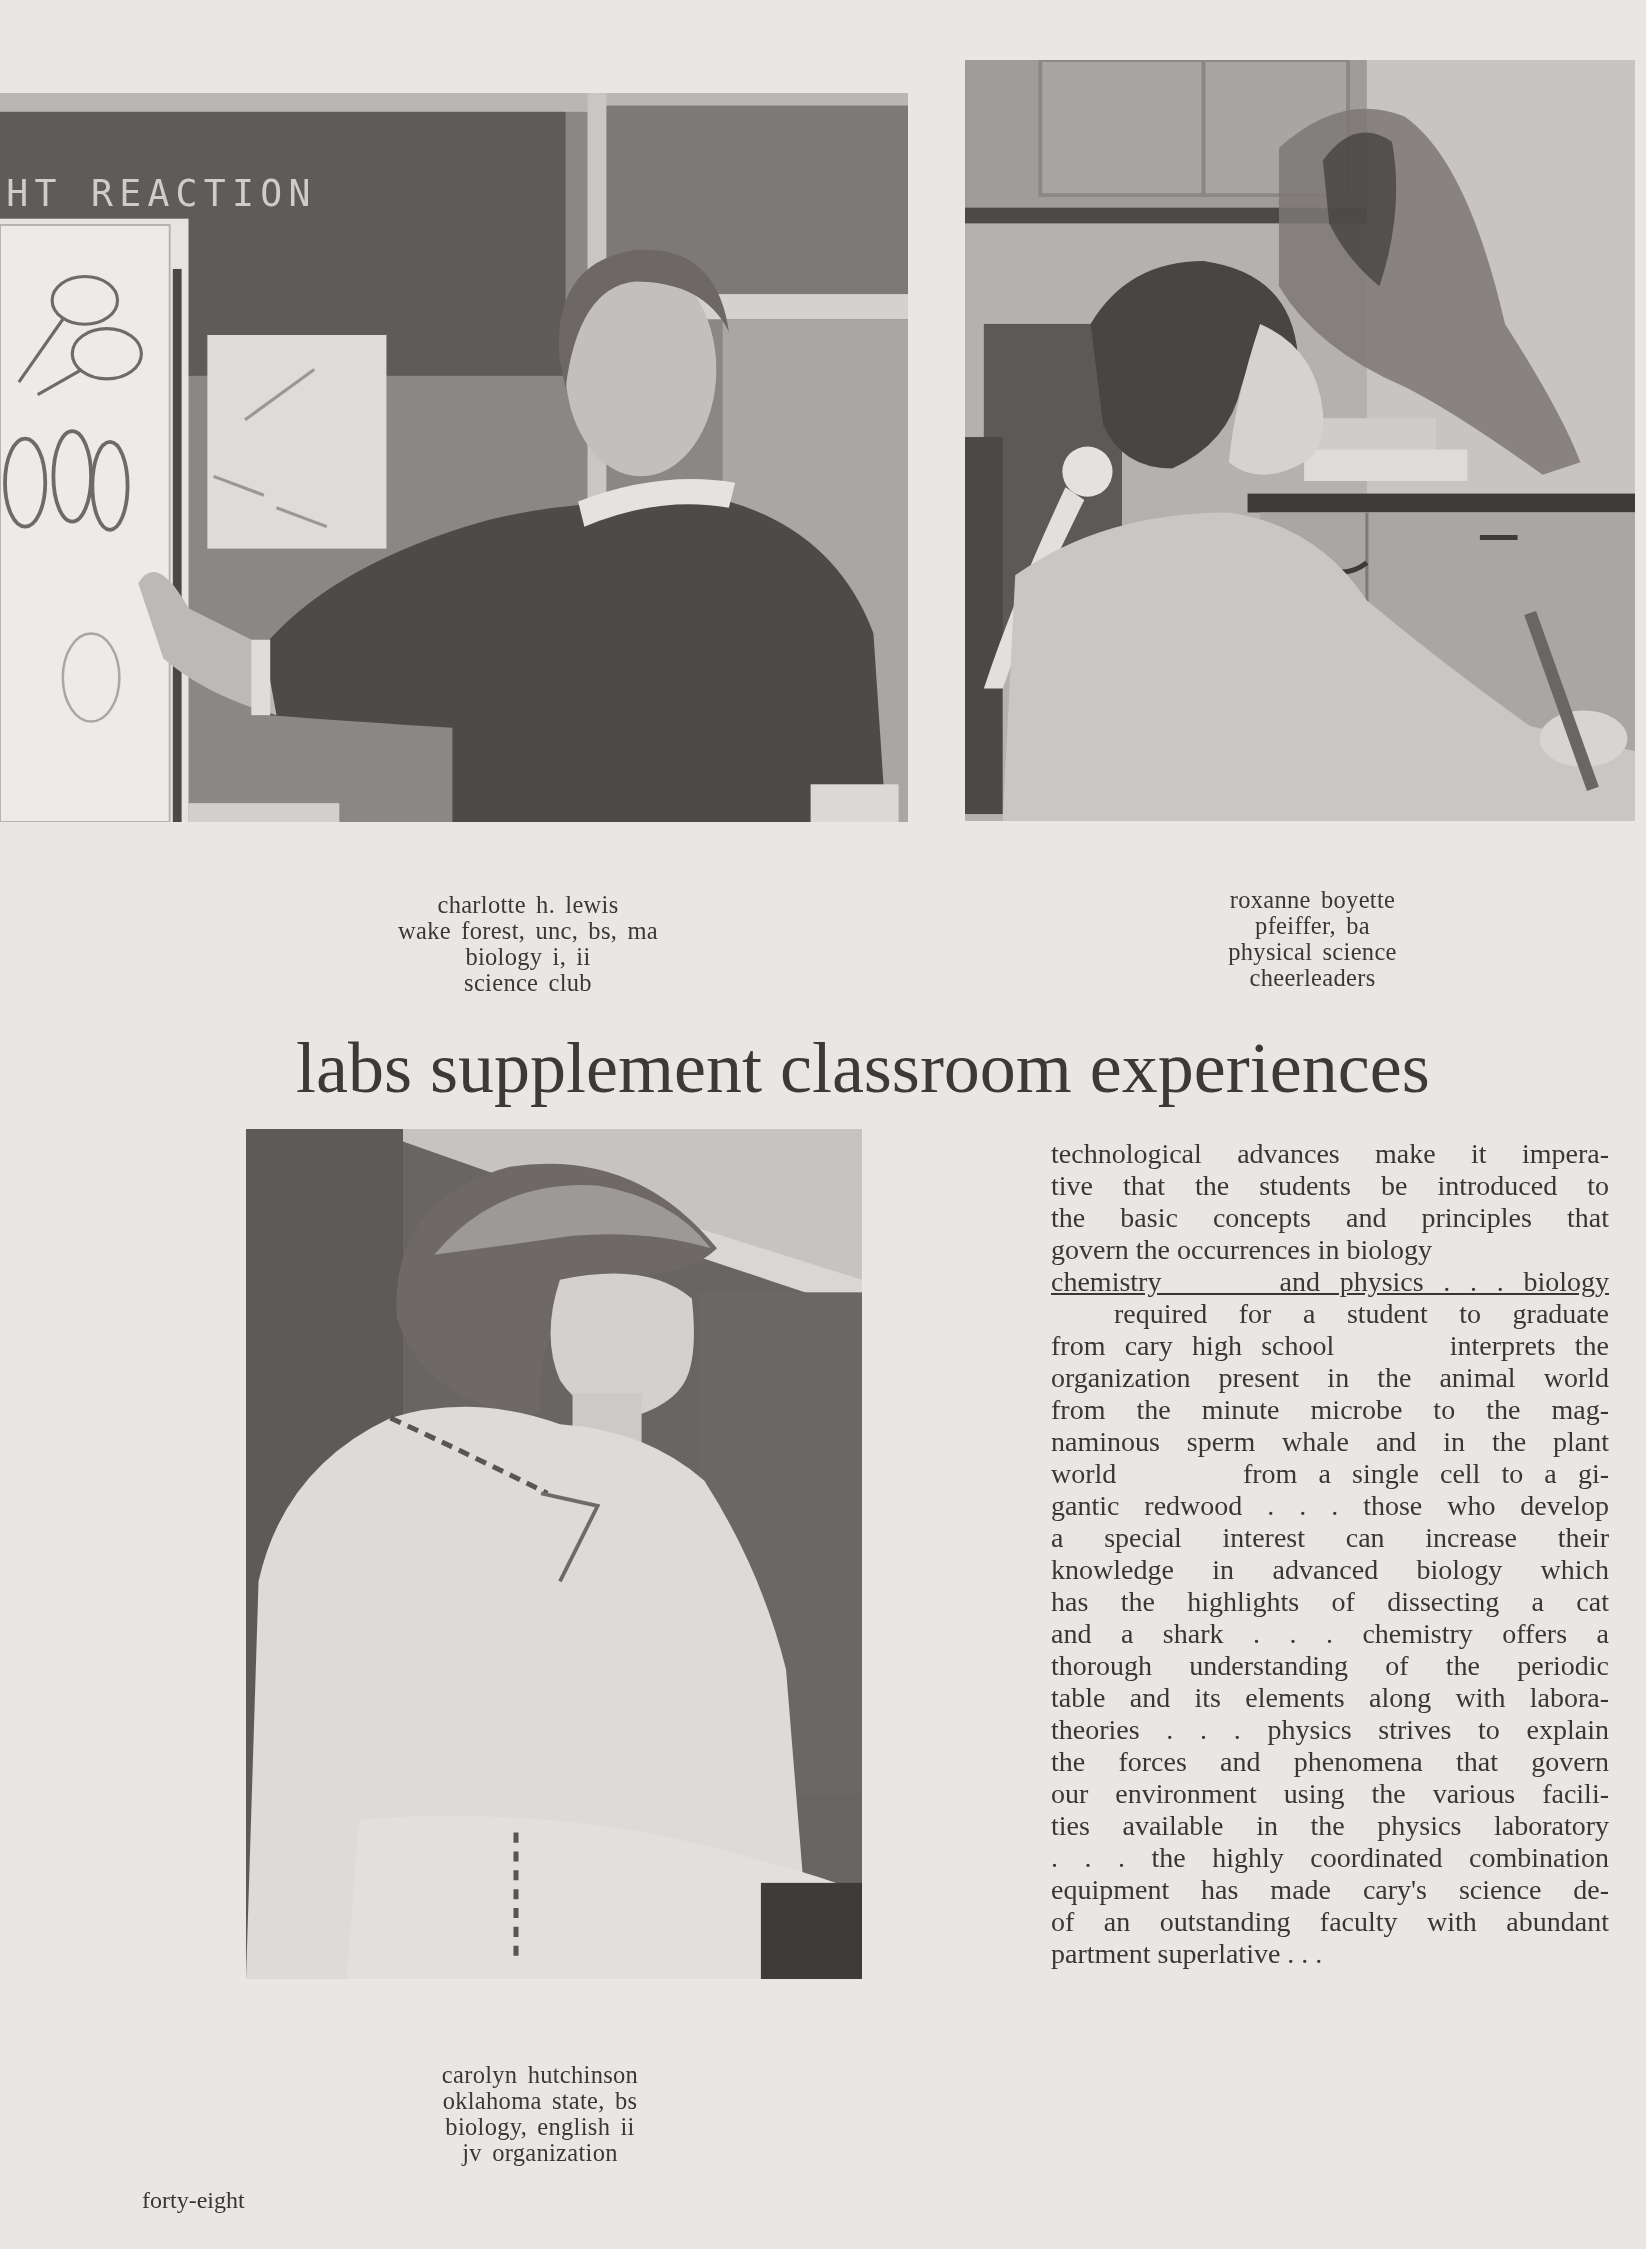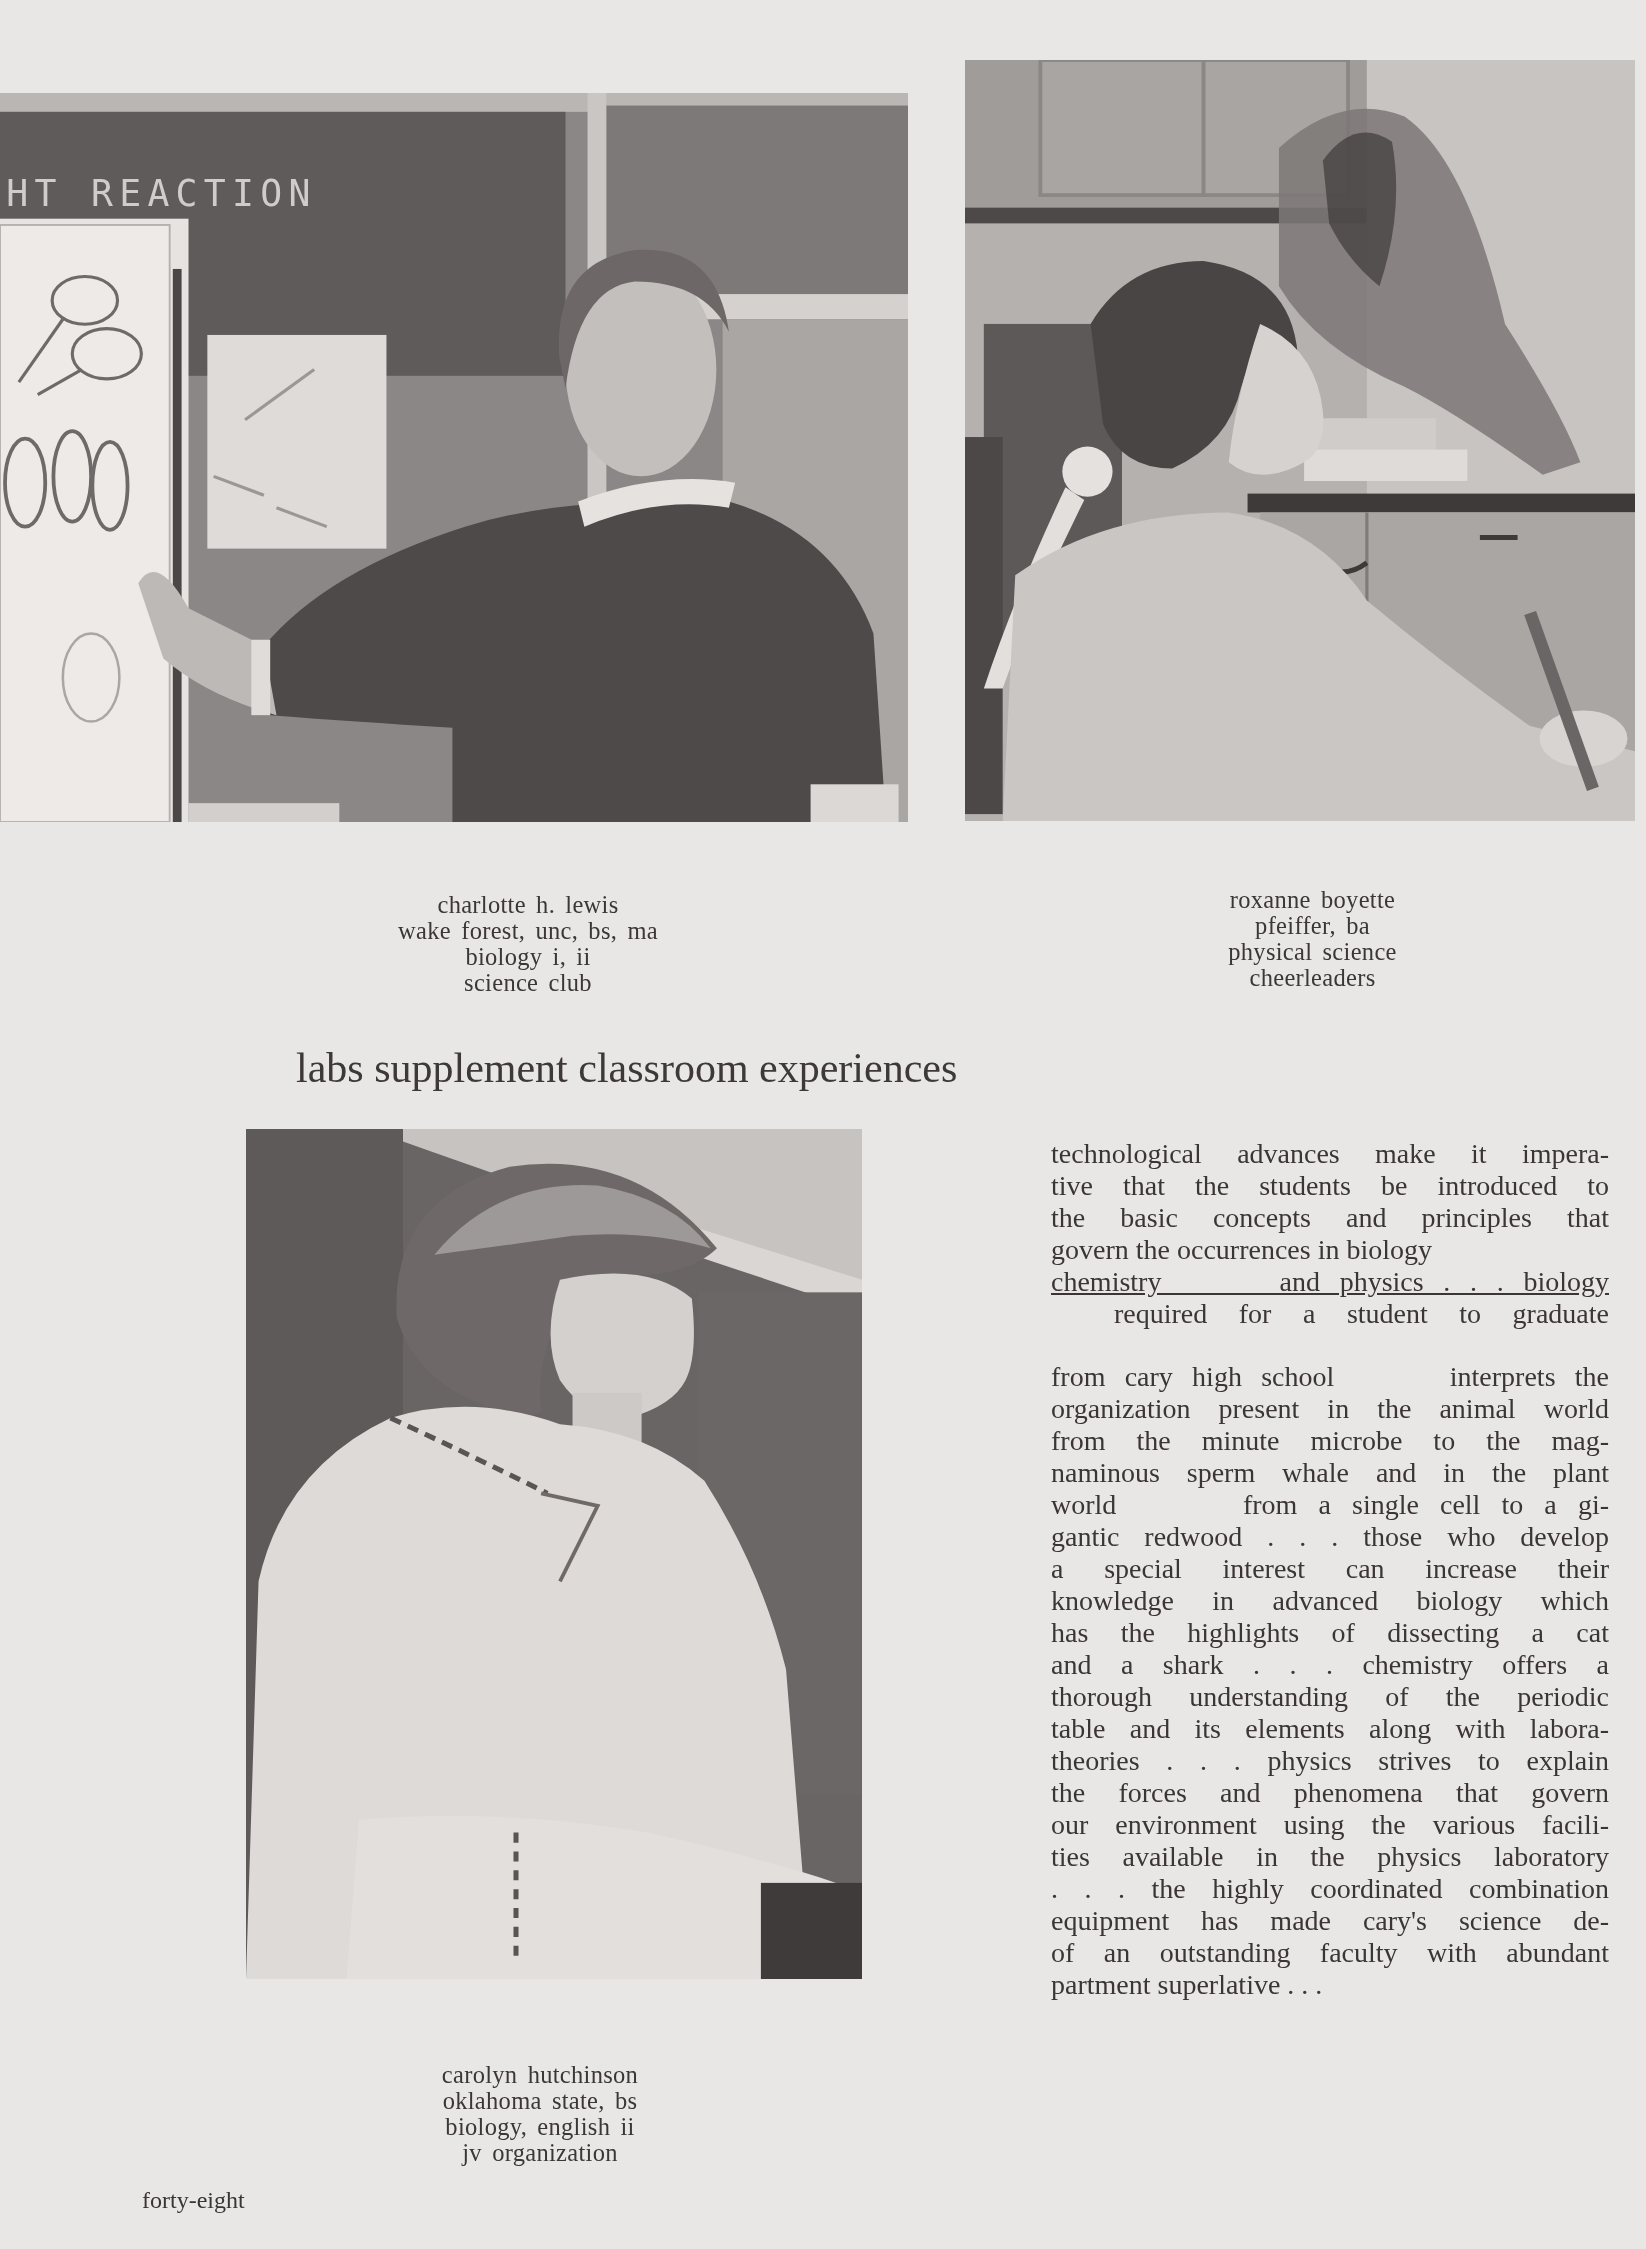--- a/index.html
+++ b/index.html
@@ -42,21 +42,21 @@
     .caption div { white-space: nowrap; }
     #caption-lewis   { left: 352px;  top: 844px; width: 352px; }
     #caption-boyette { left: 1168px; top: 839px; width: 289px; }
     #caption-hutch   { left: 402px;  top: 2014px; width: 276px; }
 
     #headline {
       position: absolute;
       left: 296px;
       top: 1031px;
       width: 1231px;
-      font-size: 42px;
+      font-size: 72px;
       line-height: 75px;
       white-space: nowrap;
       color: #3e3838;
       letter-spacing: 0px;
     }
 
     #body-copy {
       position: absolute;
       left: 1051px;
       top: 1138px;
@@ -224,21 +224,21 @@
   </svg>
 </div>
 
 <div id="body-copy">
   <span class="line">technological advances make it impera-</span>
   <span class="line">tive that the students be introduced to</span>
   <span class="line">the basic concepts and principles that</span>
   <span class="line last">govern the occurrences in biology</span>
   <span class="line" style="white-space:pre;text-decoration:underline;">chemistry      and physics . . . biology</span>
   <span class="line indent">required for a student to graduate</span>
-  <span class="line" style="white-space:pre;margin-top:31px;">from cary high school      interprets the</span>
+  <span class="line" style="white-space:pre;">from cary high school      interprets the</span>
   <span class="line">organization present in the animal world</span>
   <span class="line">from the minute microbe to the mag-</span>
   <span class="line">naminous sperm whale and in the plant</span>
   <span class="line" style="white-space:pre;">world      from a single cell to a gi-</span>
   <span class="line">gantic redwood . . . those who develop</span>
   <span class="line">a special interest can increase their</span>
   <span class="line">knowledge in advanced biology which</span>
   <span class="line">has the highlights of dissecting a cat</span>
   <span class="line">and a shark . . . chemistry offers a</span>
   <span class="line">thorough understanding of the periodic</span>

